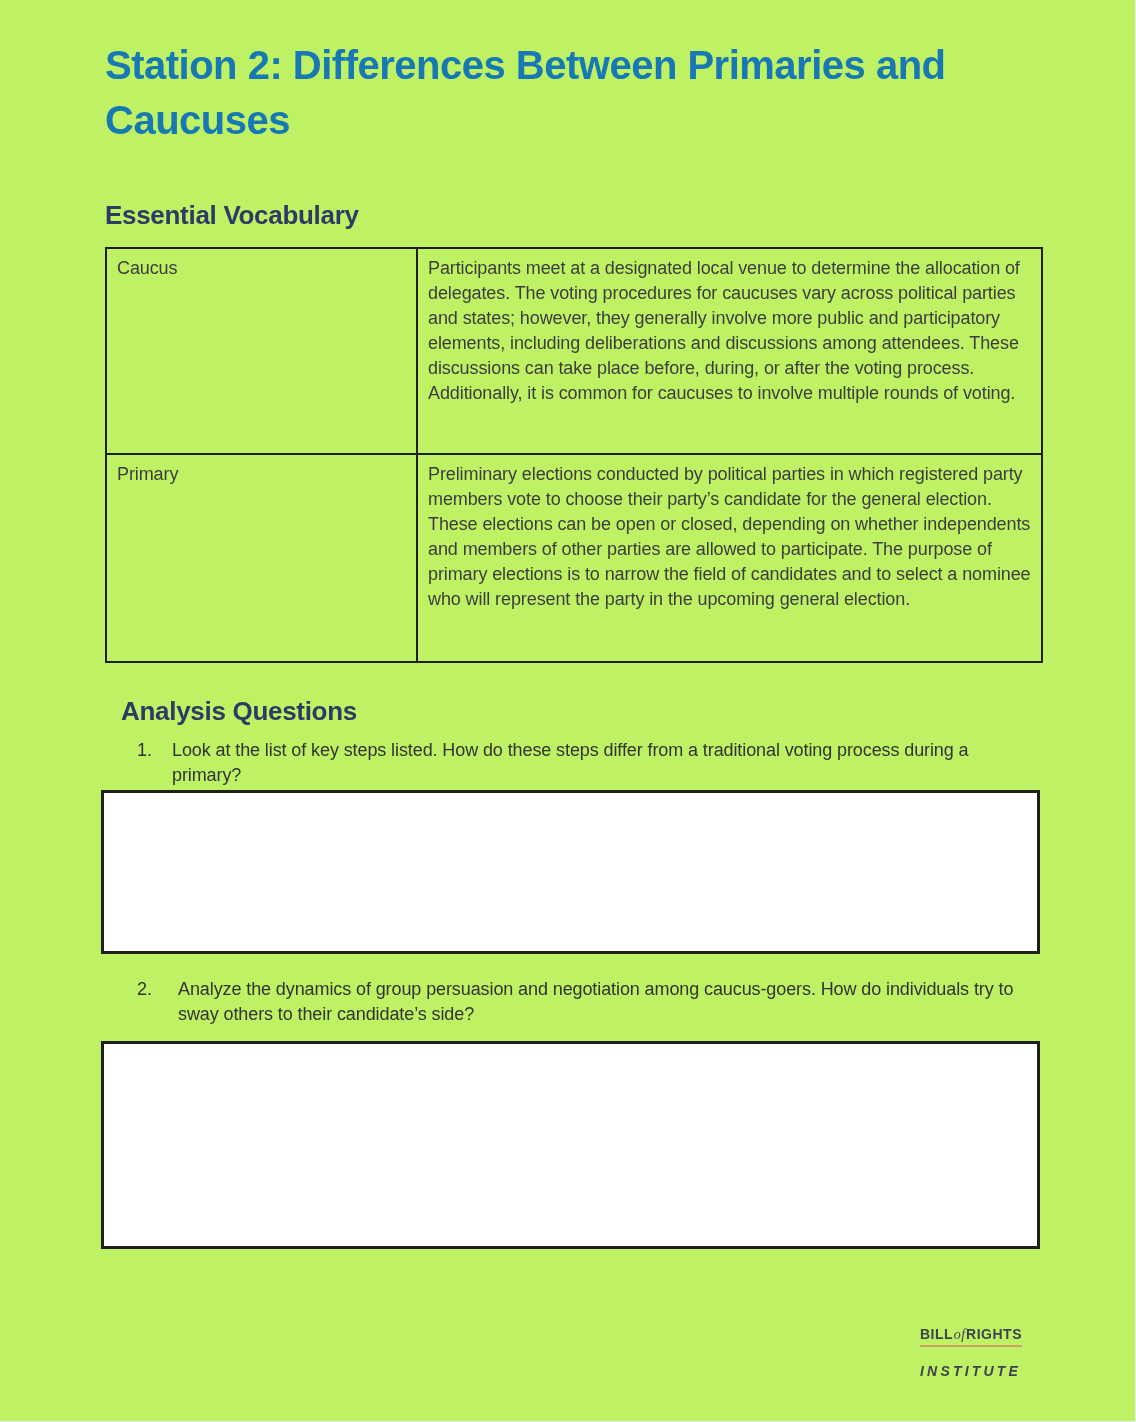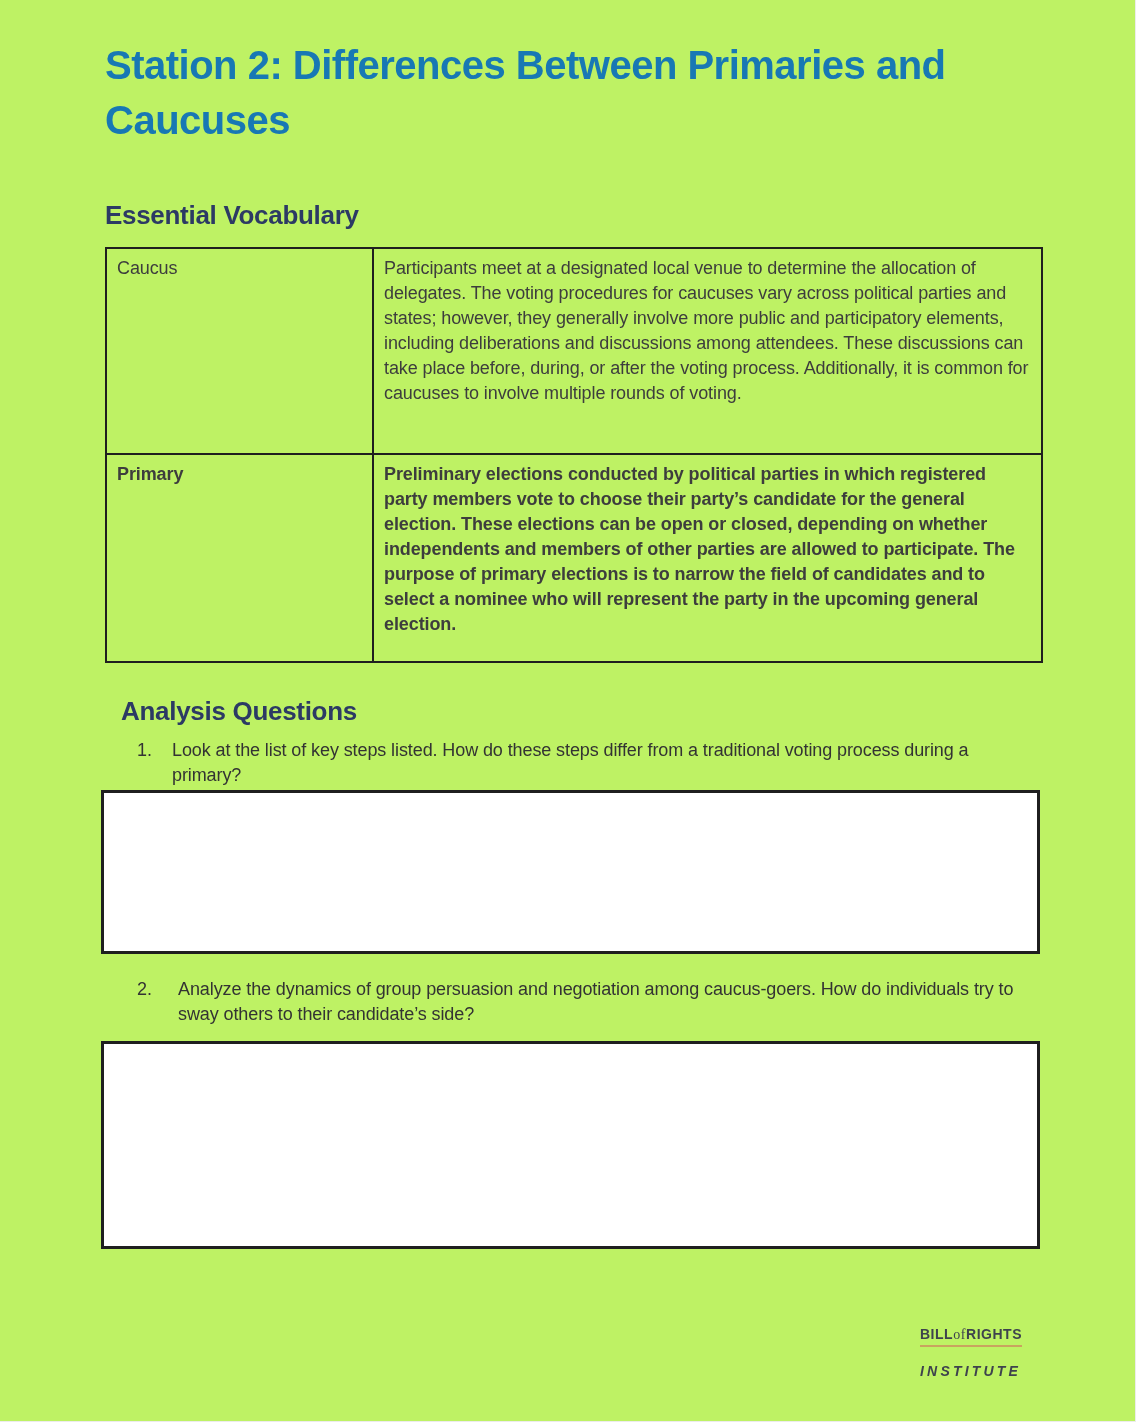--- a/index.html
+++ b/index.html
@@ -46,23 +46,23 @@
   }
   table.vocab-table td {
     border: 2px solid #1f1f1f;
     vertical-align: top;
     padding: 7px 10px;
     font-size: 18px;
     line-height: 25px;
     color: #3d3d3d;
     letter-spacing: -0.1px;
   }
-  td.term-cell { width: 267px; }
+  td.term-cell { width: 311px; }
   tr.vocab-row-caucus { height: 206px; }
-  tr.vocab-row-primary { height: 208px; font-weight: bold; }
+  tr.vocab-row-primary { height: 208px; }
   .question {
     margin-left: 32px;
     margin-right: 10px;
     display: flex;
     font-size: 18px;
     line-height: 25px;
     color: #333333;
     letter-spacing: -0.1px;
   }
   .question-1 { margin-top: 12px; }
@@ -102,20 +102,21 @@
     justify-content: space-between;
     font-weight: bold;
     font-size: 14px;
     letter-spacing: 0.5px;
     border-bottom: 2px solid #c9a35f;
     padding-bottom: 2px;
     text-align: right;
   }
   .logo-of {
     font-family: "Liberation Serif", serif;
+    font-style: italic;
     font-weight: normal;
     font-size: 14px;
   }
   .logo-bottom {
     margin-top: 16px;
     font-weight: bold;
     font-size: 14px;
     letter-spacing: 3.2px;
     font-style: italic;
   }

